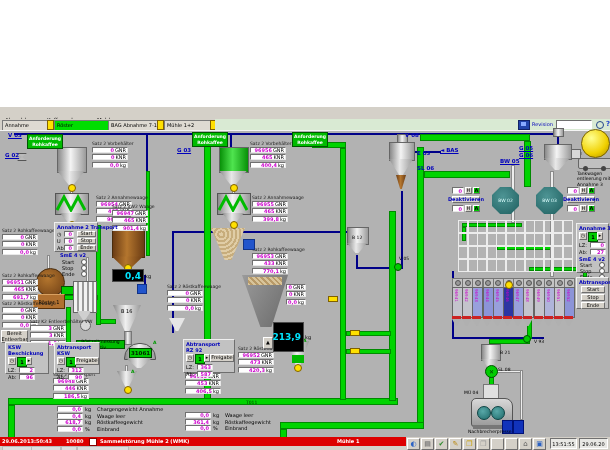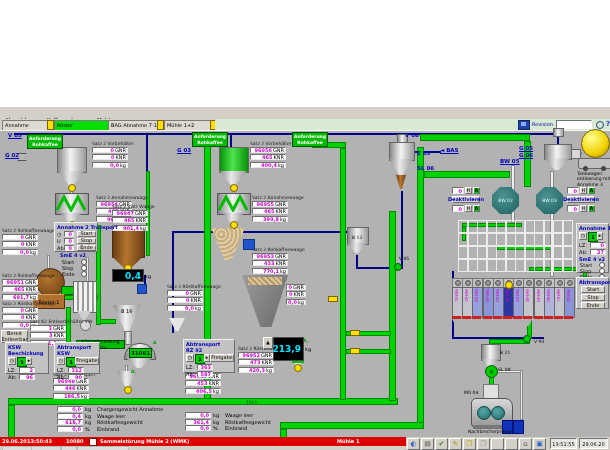--- a/index.html
+++ b/index.html
@@ -420,21 +420,21 @@
 entleerung mit
 Annahme 3</div>
       <div class="gbox" style="position: absolute; left: 27px; top: 3px; width: 34px; height: 13px;">Anforderung
 Rohkaffee</div>
       <div class="gbox" style="position: absolute; left: 192px; top: 1px; width: 34px; height: 13px;">Anforderung
 Rohkaffee</div>
       <div class="gbox" style="position: absolute; left: 292px; top: 1px; width: 34px; height: 13px;">Anforderung
 Rohkaffee</div>
       <div class="gbox" style="position: absolute; left: 76px; top: 209px; width: 47px; height: 7px; color: rgb(0, 0, 0); font-weight: normal;">Röstzeitmessung aktiv</div>
       <div class="disp" style="position: absolute; left: 112px; top: 138px; width: 32px; height: 13px;">0,4<span class="du">kg</span></div>
-      <div class="disp" style="position: absolute; left: 273px; top: 206px; width: 31px; height: 24px;">213,9<span class="du">kg</span></div>
+      <div class="disp" style="position: absolute; left: 273px; top: 191px; width: 31px; height: 30px;">213,9<span class="du">kg</span></div>
       <div class="btn" style="position: absolute; left: 1px; top: 199px; width: 27px; height: 13px;">Bereit
 Entleerbar</div>
       <div class="btn" style="position: absolute; left: 263px; top: 206px; width: 10px; height: 12px;">▲</div>
       <div style="position: absolute; left: 243px; top: 108px; width: 10px; height: 9px; background: rgb(34, 85, 204); border: 1px solid rgb(17, 51, 136);"></div>
       <div style="position: absolute; left: 137px; top: 153px; width: 8px; height: 8px; background: rgb(34, 85, 204); border: 1px solid rgb(17, 51, 136);"></div>
       <div class="panel" style="position: absolute; left: 5px; top: 211px; width: 44px; height: 32px;">
         <div style="position: absolute; left: 2px; top: 1px; width: 40px; height: 6px; font: bold 5px &quot;DejaVu Sans&quot;, sans-serif; color: rgb(0, 0, 187); white-space: nowrap;">KSW</div>
         <div style="position: absolute; left: 2px; top: 7px; width: 40px; height: 6px; font: bold 5px &quot;DejaVu Sans&quot;, sans-serif; color: rgb(0, 0, 187); white-space: nowrap;">Beschickung</div>
         <div class="btn" style="position: absolute; left: 2px; top: 14px; width: 8px; height: 8px;">◷</div>
         <div style="position: absolute; left: 11px; top: 14px; width: 8px; height: 8px; background: rgb(0, 204, 0); border: 1px solid rgb(0, 85, 0); font: bold 5px &quot;DejaVu Sans&quot;, sans-serif; display: flex; align-items: center; justify-content: center;">1</div>

